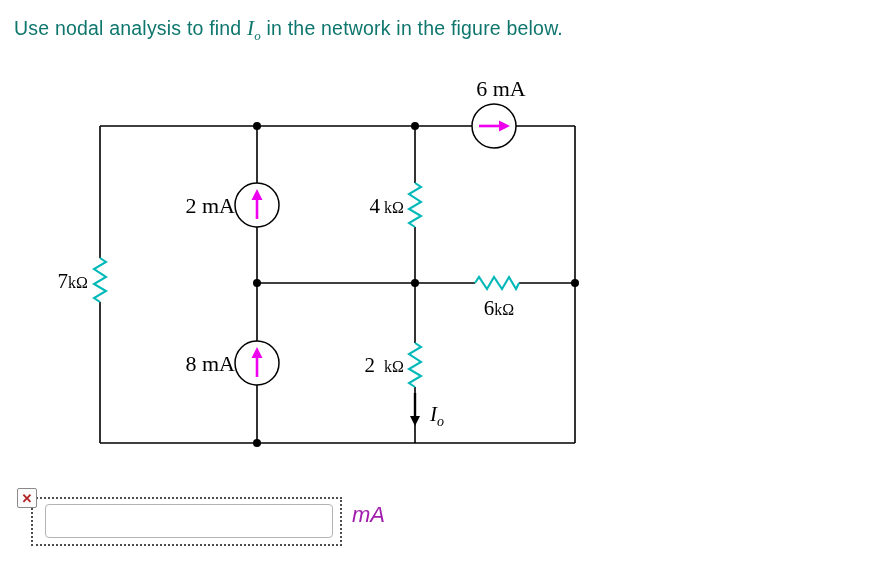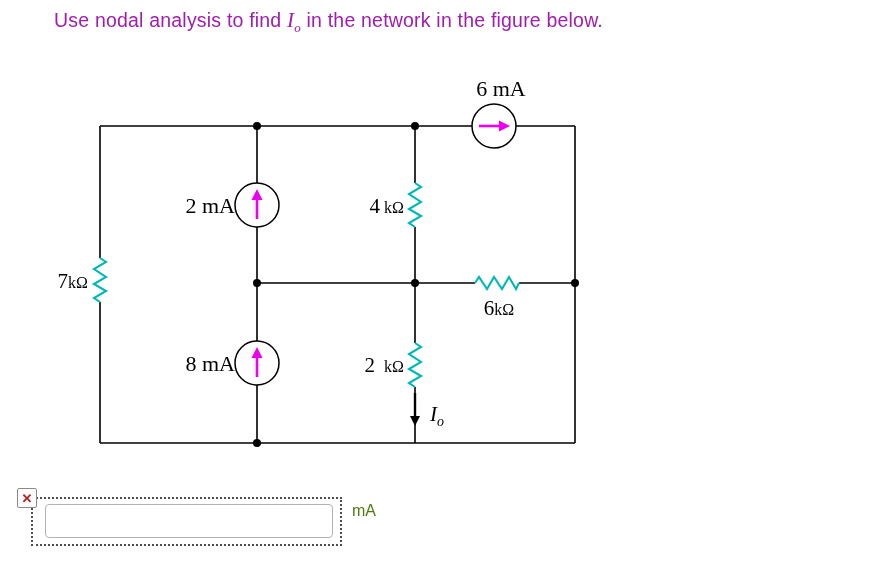--- a/index.html
+++ b/index.html
@@ -4,22 +4,22 @@
 <style>
   * { margin:0; padding:0; box-sizing:border-box; }
   html,body { background:#fff; }
   body {
     width:872px; height:564px; position:relative; overflow:hidden;
     font-family:"Liberation Sans", sans-serif; color:#000;
   }
   .page { position:absolute; inset:0; width:872px; height:564px; background:#fff; }
 
   .title {
-    position:absolute; left:14px; top:8px; font-size:19.5px; letter-spacing:0.2px;
-    color:#a21caf; white-space:nowrap;margin-left:40px;
+    position:absolute; left:14px; top:16px; font-size:19.5px; letter-spacing:0.2px;
+    color:#0f766e; white-space:nowrap;
   }
   .title .mathvar {
     font-family:"Liberation Serif", serif; font-style:italic; font-size:21px;
   }
   .title .mathvar sub { font-size:13px; }
 
   svg.circuit { position:absolute; left:0; top:0; width:872px; height:564px; }
 
   .wire   { stroke:#000; stroke-width:1.6; fill:none; }
   .resistor {
@@ -48,21 +48,21 @@
   .dashed-region {
     position:absolute; left:31px; top:497px; width:311px; height:49px;
     border:2px dotted #4d4d4d; background:transparent; z-index:2;
   }
   .answer-input {
     position:absolute; left:12px; top:5px; width:288px; height:34px;
     border:1px solid #b3b3b3; border-radius:4px; background:#fff;
     font-family:"Liberation Sans", sans-serif; font-size:16px; padding:0 8px; outline:none;
   }
   .unit-label {
-    position:absolute; left:352px; top:502px; font-size:16px; color:#4d7c0f; z-index:2;
+    position:absolute; left:352px; top:502px; font-size:22px; color:#a21caf; z-index:2;font-style:italic;
   }
 </style>
 </head>
 <body>
 
 <div class="page">
 
   <div class="title"><span>Use nodal analysis to find </span><span class="mathvar"><span>I</span><sub>o</sub></span><span> in the network in the figure below.</span></div>
 
   <svg class="circuit" viewBox="0 0 872 564">

